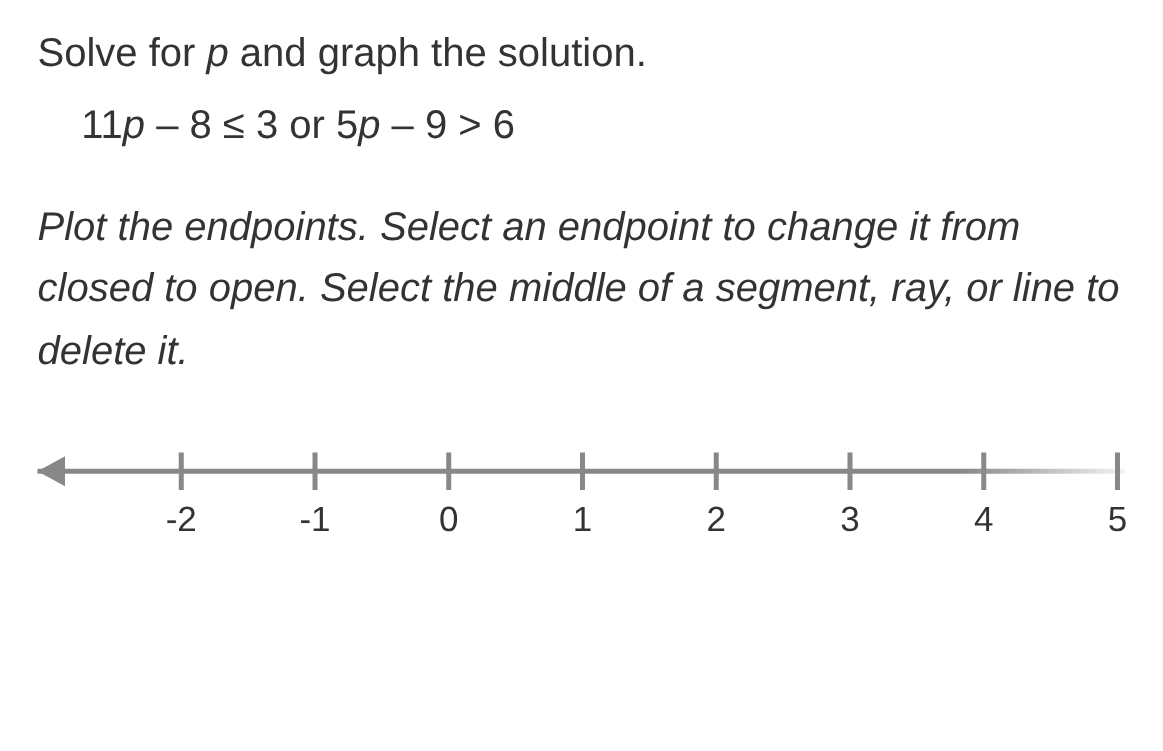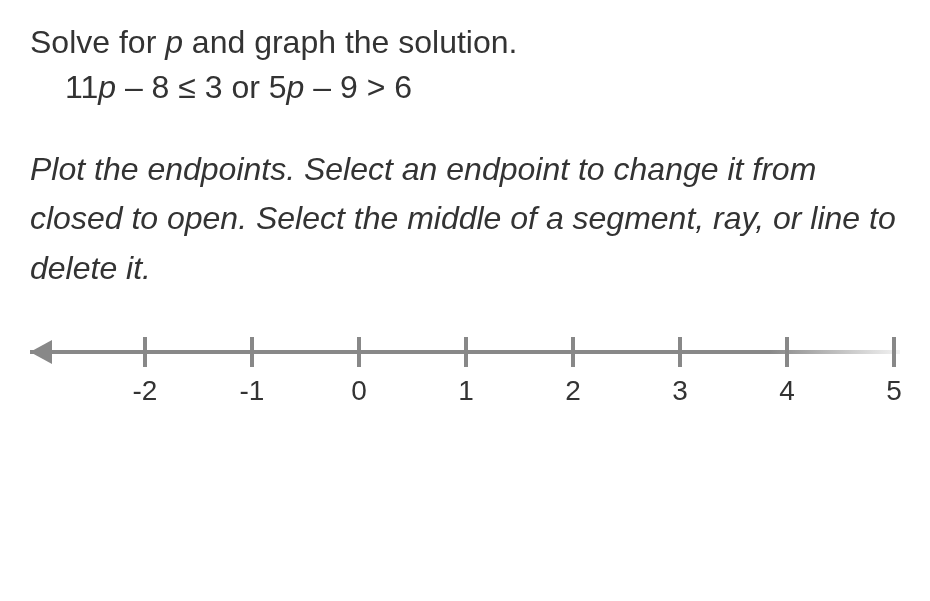--- a/index.html
+++ b/index.html
@@ -22,27 +22,28 @@
     }
     .var-letter {
       font-style: italic;
     }
     .inequality-block {
       font-size: 32px;
       color: #333;
       margin-left: 35px;
       margin-bottom: 35px;
       line-height: 1.4;
+      margin-top: 12px;
     }
     .instructions {
       font-size: 32px;
       font-style: italic;
       color: #333;
       line-height: 1.55;
-      margin-bottom: 32px;
+      margin-bottom: 45px;
     }
     .number-line-area {
       position: relative;
       width: 870px;
       height: 90px;
       margin-top: 20px;
     }
     .axis-line {
       position: absolute;
       top: 25px;

